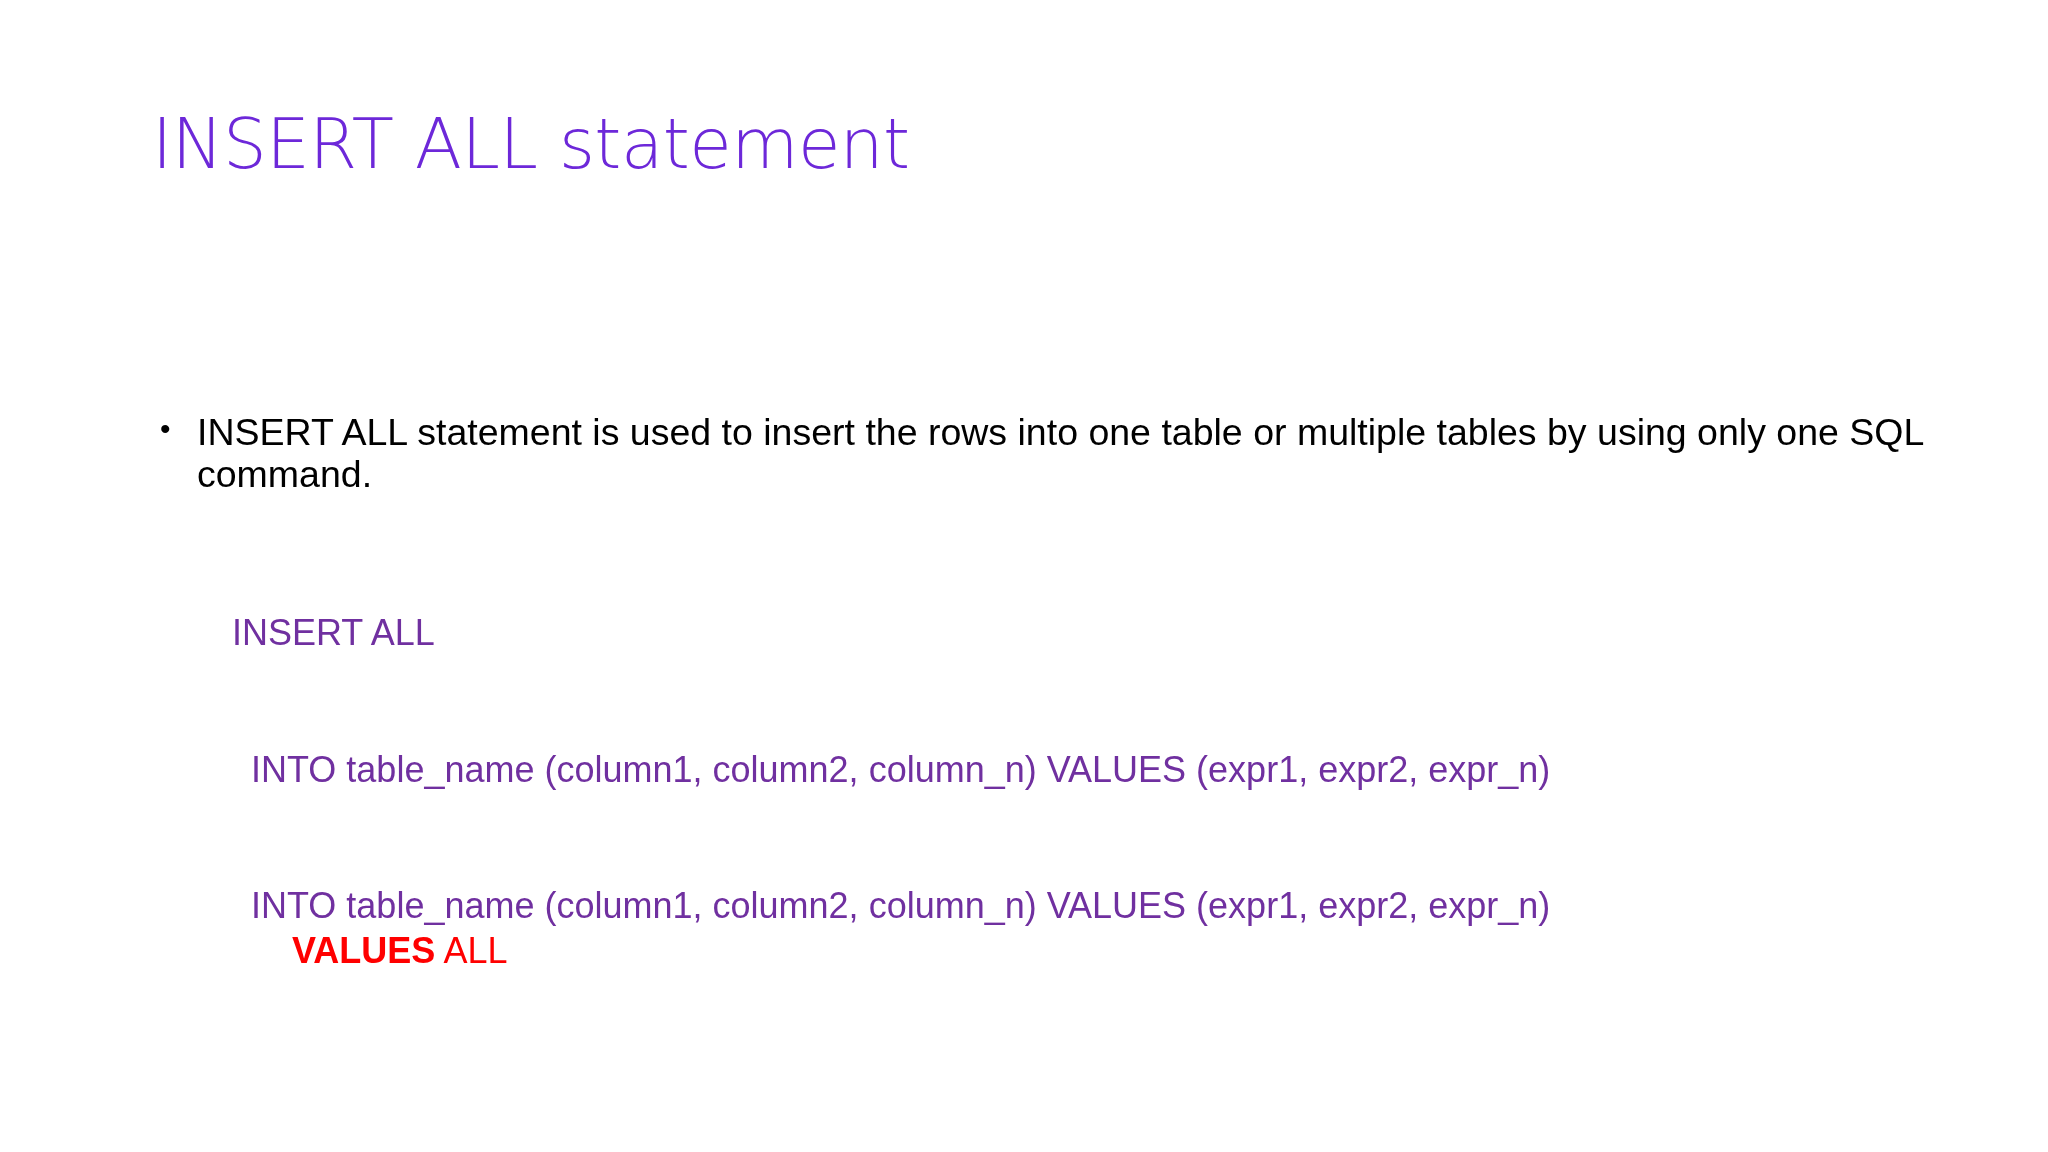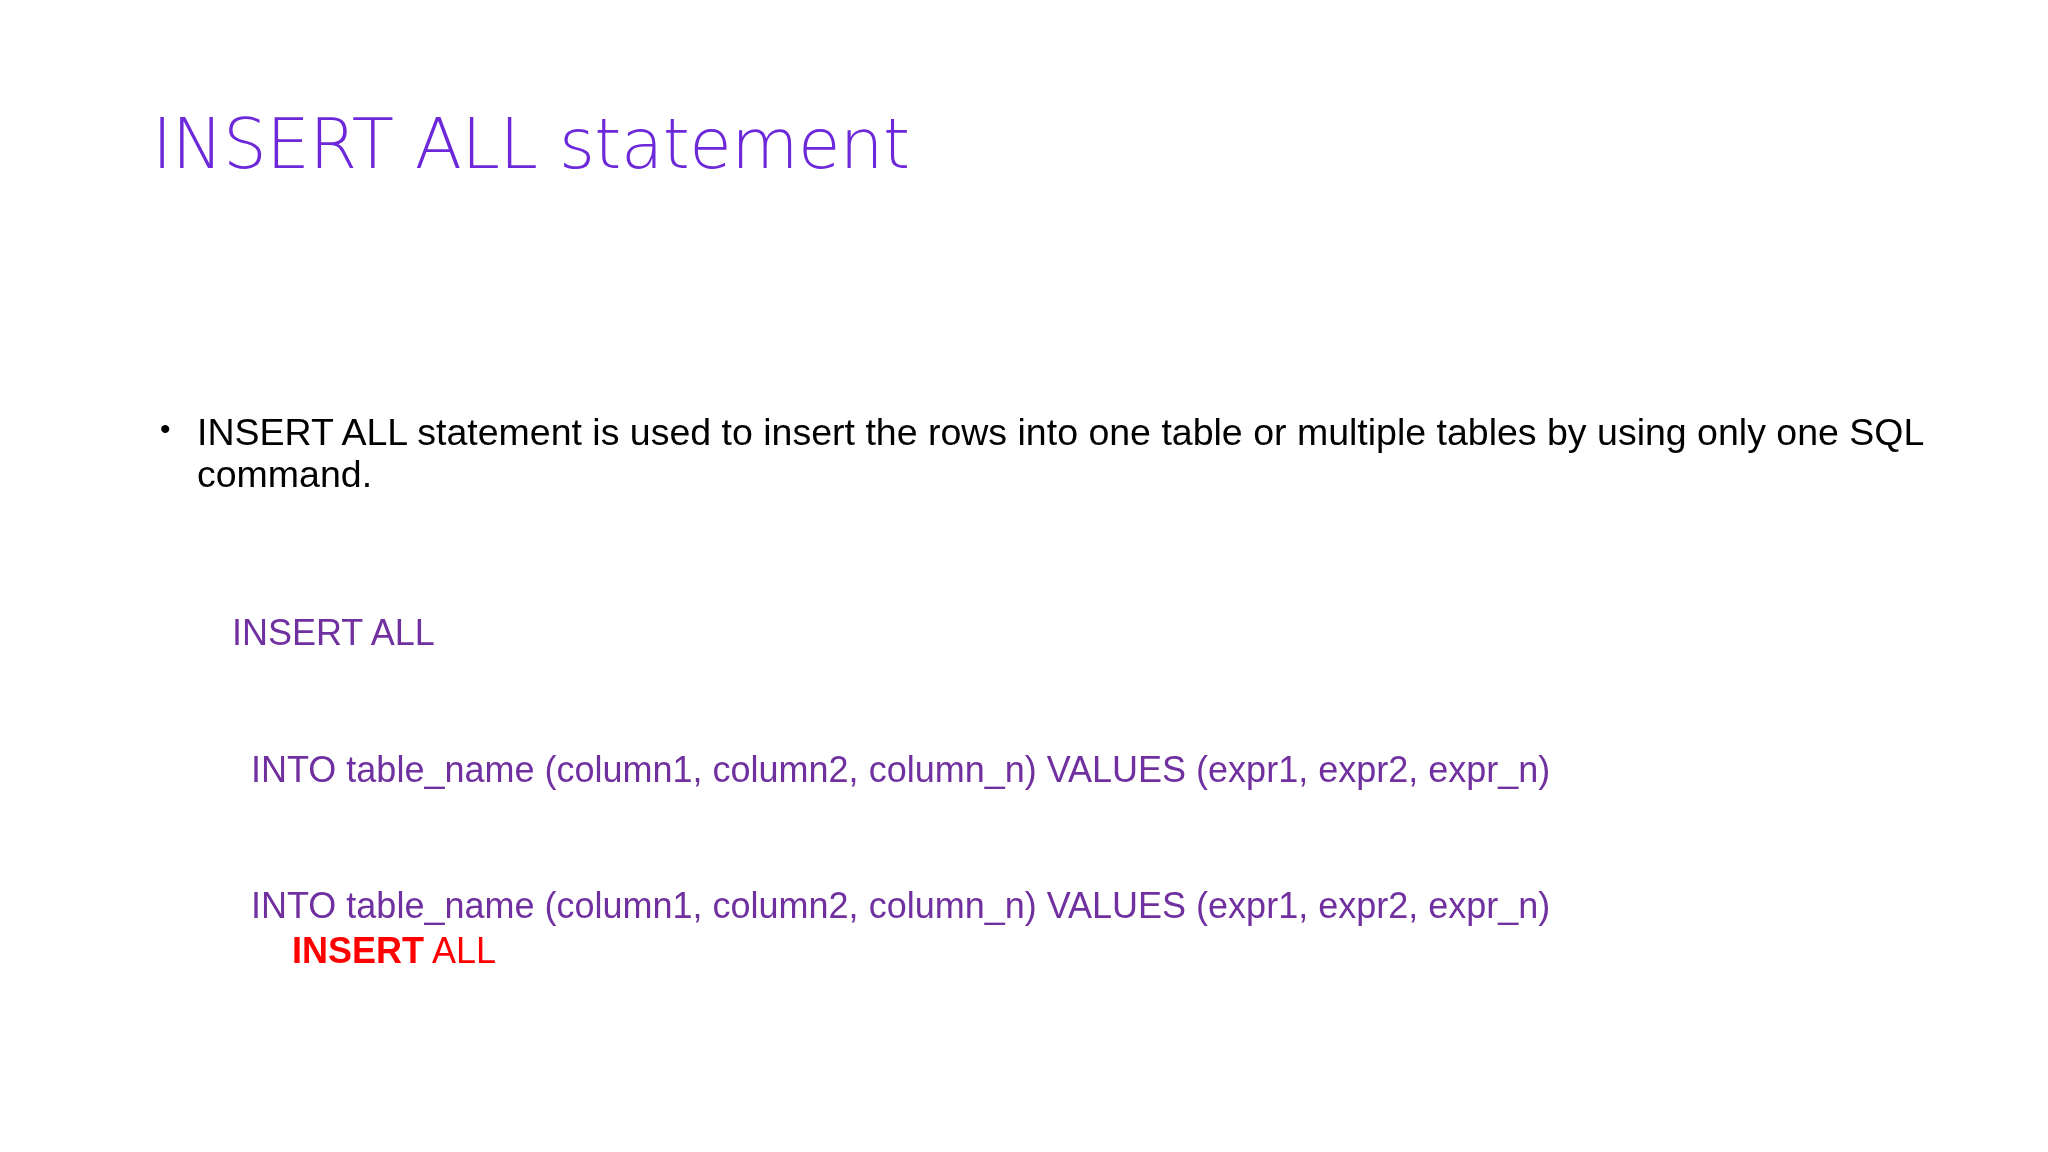--- a/index.html
+++ b/index.html
@@ -102,21 +102,21 @@
 
   <div class="code-block purple">
     <div class="code-line">INSERT ALL</div>
     <div class="code-line indent">INTO table_name (column1, column2, column_n) VALUES (expr1, expr2, expr_n)</div>
     <div class="code-line indent">INTO table_name (column1, column2, column_n) VALUES (expr1, expr2, expr_n)</div>
     
   </div>
 
   <div class="code-block red">
     <div class="code-line">
-      <span class="kw-bold">INSERT</span><span> ALL</span>
+      <span class="kw-bold">VALUES</span><span> ALL</span>
     </div>
     <div class="code-line indent">
       
     </div>
     
     
     
   </div>
 
 </div>

